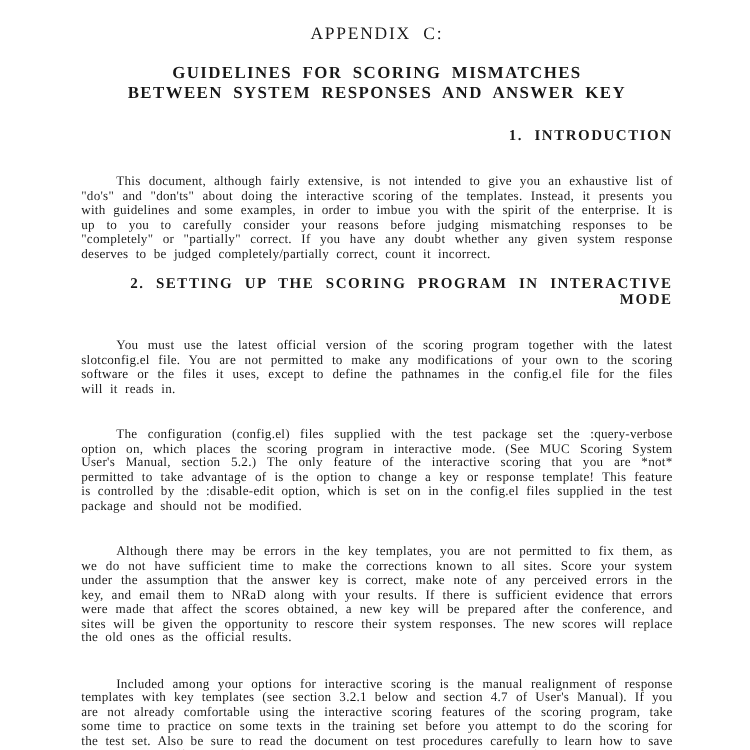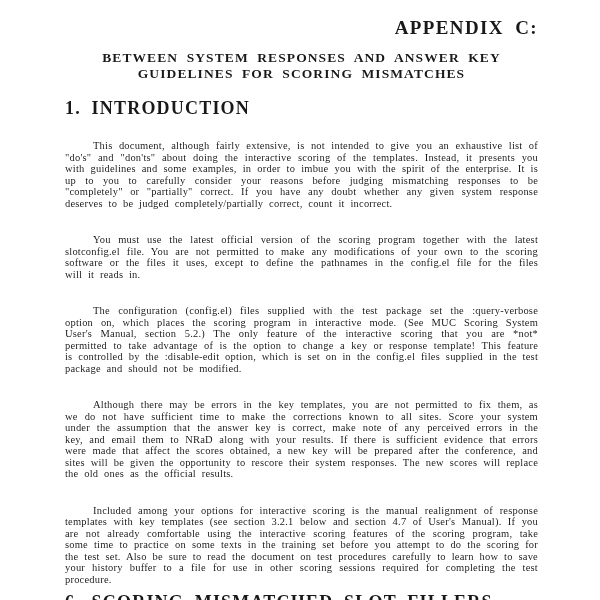--- a/index.html
+++ b/index.html
@@ -14,44 +14,45 @@
     box-sizing: border-box;
     width: 600px;
     height: 600px;
     padding: 20px 62px 0 65px;
     background: #ffffff;
     color: #1e1e1e;
     font-family: "Liberation Serif", "DejaVu Serif", serif;
     filter: blur(0.25px) contrast(1.05);
   }
   .appendix-title {
-    text-align: right;
-    font-weight: bold;
-    font-size: 19px;
+    text-align: center;
+    font-weight: normal;
+    font-size: 14px;
     line-height: 16px;
     letter-spacing: 1.4px;
     word-spacing: 5px;
     margin: 0;
   }
   .doc-title {
     margin-top: 14px;
     text-align: center;
     font-weight: bold;
     font-size: 13.5px;
     line-height: 16px;
     letter-spacing: 1.1px;
     word-spacing: 4px;
   }
   .sec-heading {
     margin: 11px 0 0 0;
     font-weight: bold;
-    font-size: 18px;
+    font-size: 12px;
     line-height: 13px;
     letter-spacing: 1.2px;
     word-spacing: 5px;
+    text-align: right;
   }
   .sec-heading.first {
     margin-top: 20px;
   }
   p.body-para {
     margin: 25px 0 0 0;
     font-size: 10.5px;
     line-height: 11.5px;
     letter-spacing: 0.2px;
     word-spacing: 3px;
@@ -59,28 +60,29 @@
     text-indent: 28px;
   }
 </style>
 </head>
 <body>
 
 <main class="page">
   <h1 class="appendix-title">APPENDIX C:</h1>
 
   <div class="doc-title">
+    <div>GUIDELINES FOR SCORING MISMATCHES</div>
     <div>BETWEEN SYSTEM RESPONSES AND ANSWER KEY</div>
-    <div>GUIDELINES FOR SCORING MISMATCHES</div>
   </div>
 
   <h2 class="sec-heading first">1. INTRODUCTION</h2>
 
   <p class="body-para">This document, although fairly extensive, is not intended to give you an exhaustive list of "do's" and "don'ts" about doing the interactive scoring of the templates.  Instead, it presents you with guidelines and some examples, in order to imbue you with the spirit of the enterprise.  It is up to you to carefully consider your reasons before judging mismatching responses to be "completely" or "partially" correct.  If you have any doubt whether any given system response deserves to be judged completely/partially correct, count it incorrect.</p>
 
+  <h2 class="sec-heading">2. SETTING UP THE SCORING PROGRAM IN INTERACTIVE MODE</h2>
 
   <p class="body-para">You must use the latest official version of the scoring program together with the latest slotconfig.el file.  You are not permitted to make any modifications of your own to the scoring software or the files it uses, except to define the pathnames in the config.el file for the files will it reads in.</p>
 
   <p class="body-para">The configuration (config.el) files supplied with the test package set the :query-verbose option on, which places the scoring program in interactive mode.  (See MUC Scoring System User's Manual, section 5.2.)   The only feature of the interactive scoring that you are *not* permitted to take advantage of is the option to change a key or response template!  This feature is controlled by the :disable-edit option, which is set on in the config.el files supplied in the test package and should not be modified.</p>
 
   <p class="body-para">Although there may be errors in the key templates, you are not permitted to fix them, as we do not have sufficient time to make the corrections known to all sites.  Score your system under the assumption that the answer key is correct, make note of any perceived errors in the key, and email them to NRaD along with your results.  If there is sufficient evidence that errors were made that affect the scores obtained, a new key will be prepared after the conference, and sites will be given the opportunity to rescore their system responses.  The new scores will replace the old ones as the official results.</p>
 
   <p class="body-para">Included among your options for interactive scoring is the manual realignment of response templates with key templates (see section 3.2.1 below and section 4.7 of User's Manual).  If you are not already comfortable using the interactive scoring features of the scoring program, take some time to practice on some texts in the training set before you attempt to do the scoring for the test set.  Also be sure to read the document on test procedures carefully to learn how to save your history buffer to a file for use in other scoring sessions required for completing the test procedure.</p>
 
   <h2 class="sec-heading">6. SCORING MISMATCHED SLOT FILLERS</h2>

